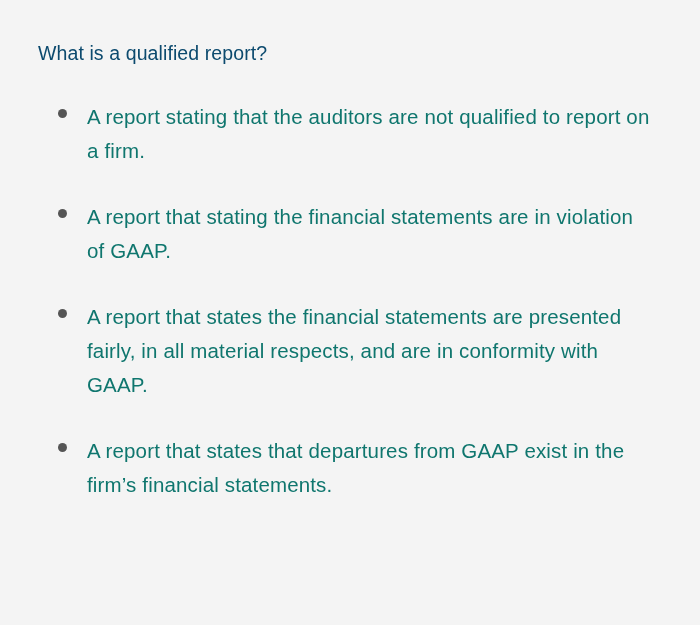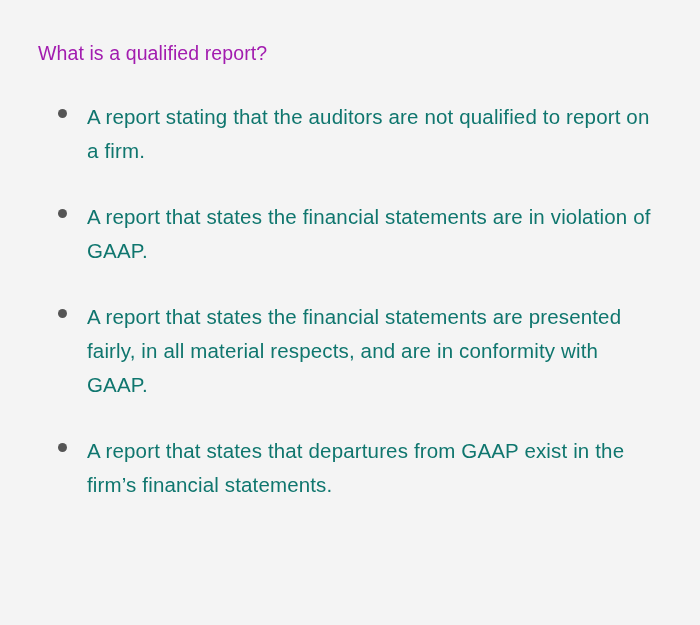--- a/index.html
+++ b/index.html
@@ -18,21 +18,21 @@
     position: relative;
     width: 700px;
     height: 625px;
     box-sizing: border-box;
     padding: 40px 45px 0 38px;
     background: #f4f4f4;
   }
   .question {
     font-size: 19.5px;
     line-height: 1.35;
-    color: #a21caf;
+    color: #0c4a6e;
     letter-spacing: 0.1px;
     margin: 0 0 34px 0;
     font-weight: 400;
   }
   .options {
     list-style: none;
     margin: 0;
     padding: 0;
   }
   .option {
@@ -72,21 +72,21 @@
 
   <ul class="options">
 
     <li class="option">
       <span class="bullet"></span>
       <span class="option-text">A report stating that the auditors are not qualified to report on a firm.</span>
     </li>
 
     <li class="option">
       <span class="bullet"></span>
-      <span class="option-text">A report that states the financial statements are in violation of GAAP.</span>
+      <span class="option-text">A report that stating the financial statements are in violation of GAAP.</span>
     </li>
 
     <li class="option">
       <span class="bullet"></span>
       <span class="option-text">A report that states the financial statements are presented fairly, in all material respects, and are in conformity with GAAP.</span>
     </li>
 
     <li class="option">
       <span class="bullet"></span>
       <span class="option-text">A report that states that departures from GAAP exist in the firm’s financial statements.</span>

